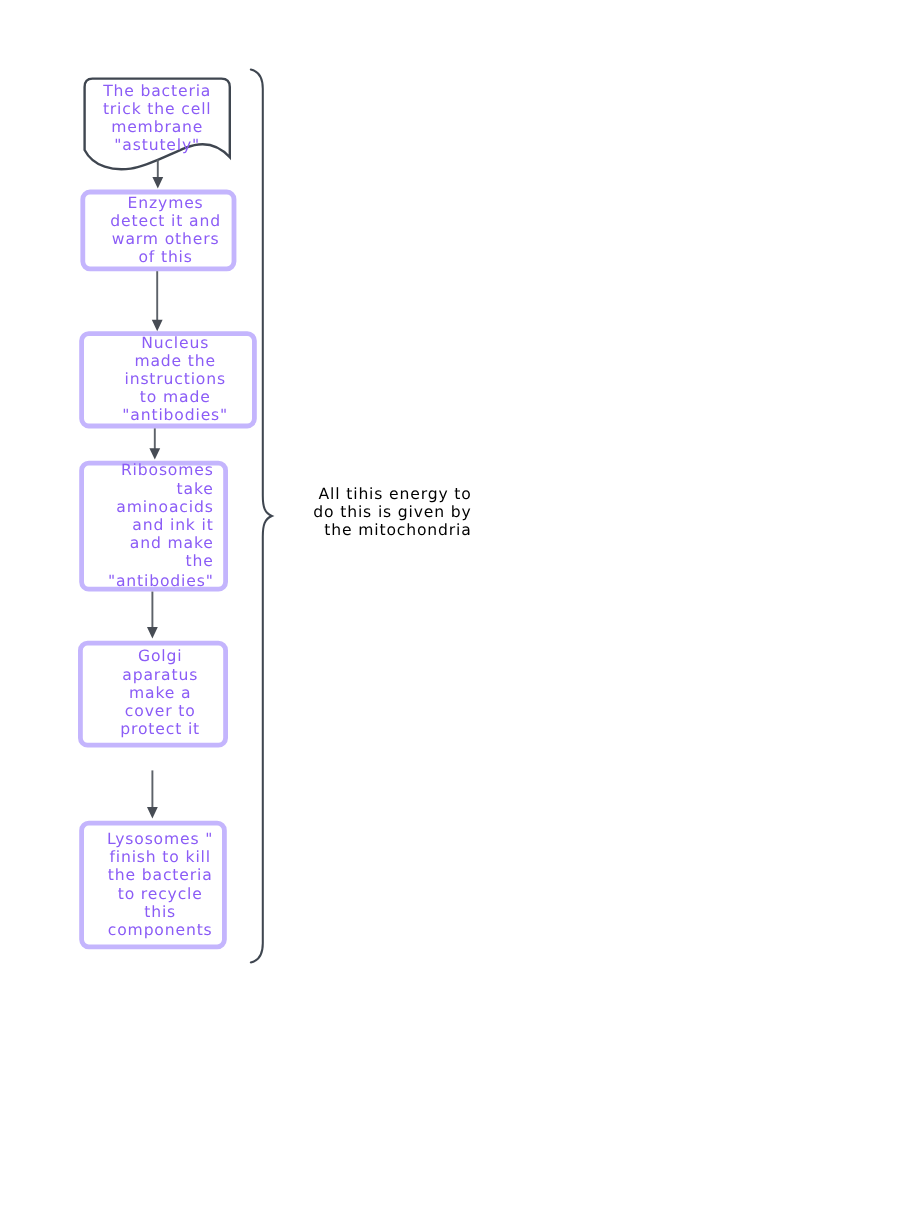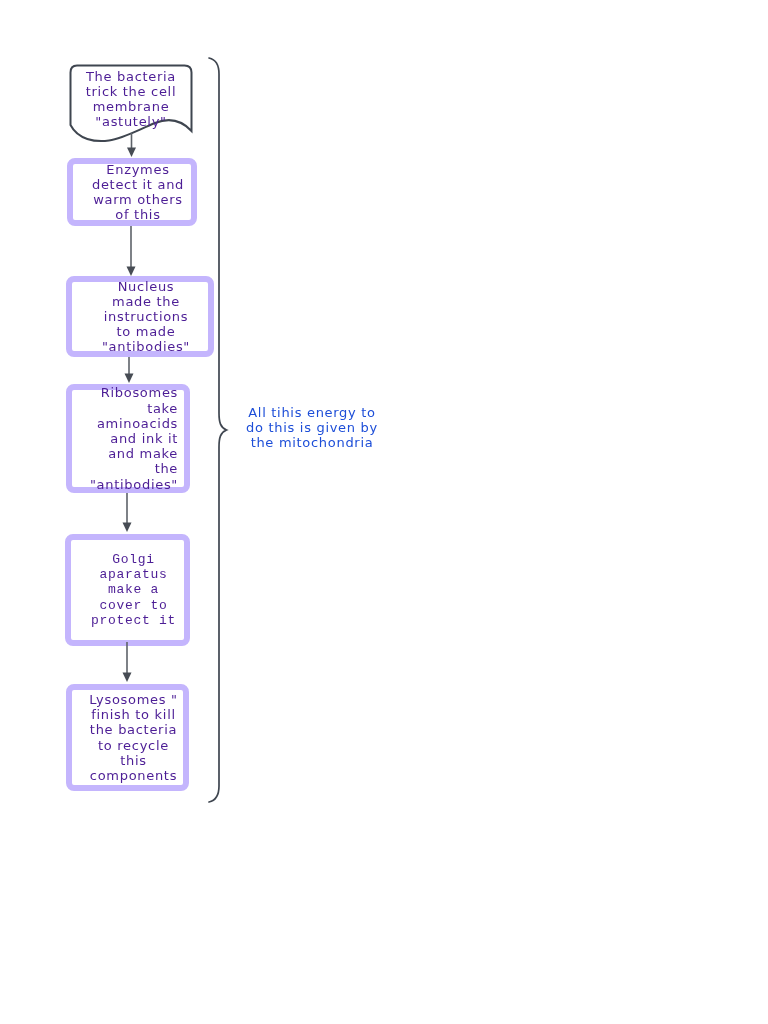--- a/index.html
+++ b/index.html
@@ -20,24 +20,24 @@
     position: absolute;
     box-sizing: border-box;
     display: flex;
     align-items: center;
     justify-content: center;
     text-align: center;
     white-space: pre-line;
     font-size: 13px;
     line-height: 15.2px;
     letter-spacing: 0.7px;
-    color: #4c1d95;
+    color: #8b5cf6;
   }
   .rounded-box {
-    border: 6px solid #c4b5fd;
+    border: 4px solid #c4b5fd;
     border-radius: 8px;
     background: #ffffff;
     padding-left: 12px;
   }
   .doc-shape {
     position: absolute;
     left: 0;
     top: 0;
     width: 100%;
     height: 100%;
@@ -51,26 +51,26 @@
     position: absolute;
     left: 0;
     top: 0;
     pointer-events: none;
   }
   .annotation {
     position: absolute;
     left: 231px;
     top: 406px;
     width: 162px;
-    text-align: center;
+    text-align: right;
     white-space: pre-line;
     font-size: 13px;
     line-height: 14.8px;
     letter-spacing: 0.7px;
-    color: #1d4ed8;
+    color: #000000;
   }
 </style>
 </head>
 <body>
 
 <div class="page">
 
   <div class="step" style="left:69px; top:64px; width:124px; height:80px;">
     <svg class="doc-shape" viewBox="0 0 124 80" preserveAspectRatio="none">
       <path d="M 8,1.5 L 115.5,1.5 Q 122.5,1.5 122.5,8.5 L 122.5,67
@@ -103,21 +103,21 @@
   <div class="step rounded-box" style="left:66px; top:384px; width:124px; height:109px;text-align:right;">
     <span>Ribosomes
 take
 aminoacids
 and ink it
 and make
 the
 "antibodies"</span>
   </div>
 
-  <div class="step rounded-box" style="left:65px; top:534px; width:125px; height:112px;font-family:Liberation Mono, monospace;">
+  <div class="step rounded-box" style="left:65px; top:534px; width:125px; height:89px;">
     <span>Golgi
 aparatus
 make a
 cover to
 protect it</span>
   </div>
 
   <div class="step rounded-box" style="left:66px; top:684px; width:123px; height:107px;">
     <span>Lysosomes "
 finish to kill

